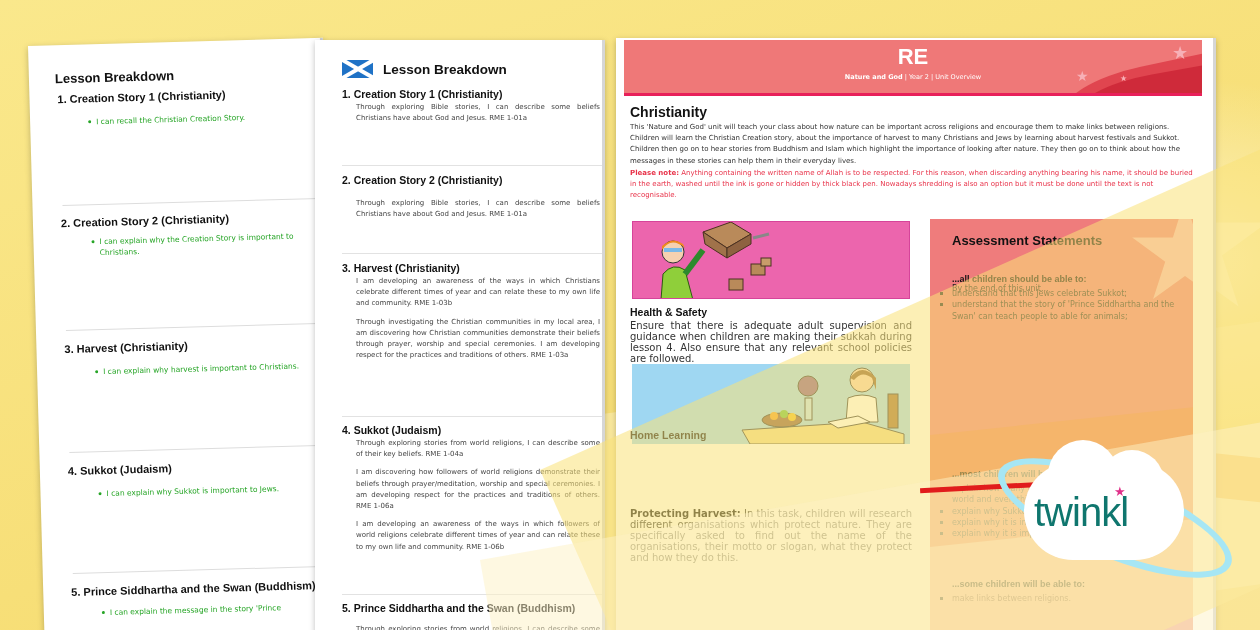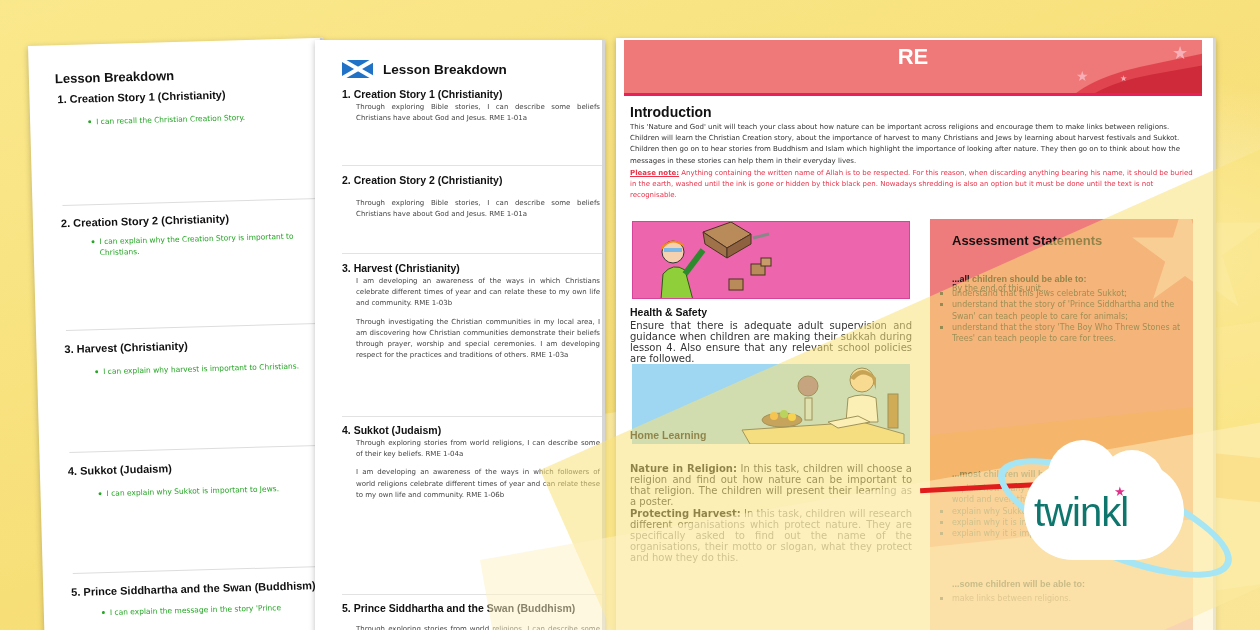--- a/index.html
+++ b/index.html
@@ -121,21 +121,21 @@
   .p3-intro-title {
     position: absolute; left: 14px; top: 66px;
     font-family: "Liberation Sans", sans-serif; font-weight: bold; font-size: 14px; color: #111;
   }
   .p3-intro-text {
     position: absolute; left: 14px; top: 84px; width: 565px; font-size: 7px; line-height: 11.2px; color: #333;
   }
   .p3-note {
     position: absolute; left: 14px; top: 130px; width: 565px; font-size: 7px; line-height: 11.2px; color: #e8334a;
   }
-  .p3-note b { font-weight: bold; text-decoration: underline; }
+  .p3-note b { font-weight: bold; }
   .img-hs {
     position: absolute; left: 16px; top: 183px; width: 278px; height: 78px;
     background: #ec65ad; border: 1px solid #d6449a; overflow: hidden;
   }
   .img-hl {
     position: absolute; left: 16px; top: 326px; width: 278px; height: 80px;
     background: #9fd7f2; overflow: hidden;
   }
   .p3-h3 {
     position: absolute; left: 14px; font-family: "Liberation Sans", sans-serif; font-weight: bold; font-size: 10.5px; color: #111;
@@ -290,42 +290,44 @@
   <div class="p2-section" style="top:222px">
     <div class="sec-heading">3. Harvest (Christianity)</div>
     <div class="para">I am developing an awareness of the ways in which Christians celebrate different times of year and can relate these to my own life and community. RME 1-03b</div>
     <div class="para">Through investigating the Christian communities in my local area, I am discovering how Christian communities demonstrate their beliefs through prayer, worship and special ceremonies. I am developing respect for the practices and traditions of others. RME 1-03a</div>
   </div>
   <div class="p2-divider" style="top:376px"></div>
 
   <div class="p2-section" style="top:384px">
     <div class="sec-heading">4. Sukkot (Judaism)</div>
     <div class="para">Through exploring stories from world religions, I can describe some of their key beliefs. RME 1-04a</div>
+    <div class="para">I am discovering how followers of world religions demonstrate their beliefs through prayer/meditation, worship and special ceremonies. I am developing respect for the practices and traditions of others. RME 1-06a</div>
     <div class="para">I am developing an awareness of the ways in which followers of world religions celebrate different times of year and can relate these to my own life and community. RME 1-06b</div>
   </div>
   <div class="p2-divider" style="top:554px"></div>
 
   <div class="p2-section" style="top:562px">
     <div class="sec-heading">5. Prince Siddhartha and the Swan (Buddhism)</div>
     <div class="para" style="margin-top:10px">Through exploring stories from world religions, I can describe some of their key beliefs. RME 1-04a</div>
   </div>
   <div class="edge"></div>
 </div>
 
 <div class="page page3">
   <div class="banner">
     <div class="swoosh"></div>
     <div class="swoosh2"></div>
     <span class="bstar" style="left:548px;top:2px;font-size:18px">★</span>
     <span class="bstar" style="left:452px;top:28px">★</span>
     <span class="bstar" style="left:496px;top:34px;font-size:8px">★</span>
     <div class="banner-title">RE</div>
-  </div>
-
-  <div class="p3-intro-title">Introduction</div>
+    <div class="banner-sub"><b>Nature and God</b><span> | Year 2 | Unit Overview</span></div>
+  </div>
+
+  <div class="p3-intro-title">Christianity</div>
   <div class="p3-intro-text">This 'Nature and God' unit will teach your class about how nature can be important across religions and encourage them to make links between religions. Children will learn the Christian Creation story, about the importance of harvest to many Christians and Jews by learning about harvest festivals and Sukkot. Children then go on to hear stories from Buddhism and Islam which highlight the importance of looking after nature. They then go on to think about how the messages in these stories can help them in their everyday lives.</div>
   <div class="p3-note"><b>Please note:</b><span> Anything containing the written name of Allah is to be respected. For this reason, when discarding anything bearing his name, it should be buried in the earth, washed until the ink is gone or hidden by thick black pen. Nowadays shredding is also an option but it must be done until the text is not recognisable.</span></div>
 
   <div class="img-hs">
     <svg width="278" height="78" viewBox="0 0 278 78">
       <path d="M28 78 L30 52 Q40 40 52 48 L60 78 Z" fill="#8fcf3a" stroke="#2d5a10" stroke-width="1"></path>
       <circle cx="40" cy="30" r="11" fill="#f6d1b0" stroke="#333" stroke-width="1"></circle>
       <path d="M29 28 Q38 14 52 26 L50 22 Q40 14 29 24 Z" fill="#f08a1e"></path>
       <rect x="31" y="26" width="18" height="4" fill="#7ab9e8"></rect>
       <path d="M52 52 L70 28" stroke="#2d8a2d" stroke-width="6"></path>
@@ -351,35 +353,33 @@
       <rect x="173" y="34" width="7" height="22" fill="#bfe3f2" stroke="#333" stroke-width="1"></rect>
       <circle cx="176" cy="22" r="10" fill="#8a5a8a" stroke="#333" stroke-width="1"></circle>
       <circle cx="230" cy="16" r="12" fill="#f6d1b0" stroke="#333" stroke-width="1"></circle>
       <path d="M218 14 Q230 -2 244 14 L244 26 L240 14 Q230 6 222 16 Z" fill="#8a5a2a"></path>
       <path d="M216 34 Q230 28 244 34 L246 58 L214 58 Z" fill="#fff" stroke="#333" stroke-width="1"></path>
       <path d="M196 58 L226 52 L238 58 L206 64 Z" fill="#fff" stroke="#333" stroke-width="1"></path>
       <rect x="256" y="30" width="10" height="34" fill="#a06a30" stroke="#333" stroke-width="1"></rect>
     </svg>
   </div>
   <div class="p3-h3" style="top:391px">Home Learning</div>
-  <div class="p3-small" style="top:425px"><b>Nature in Religion:</b><span> In this task, children will choose a religion and find out how nature can be important to that religion. The children will present their learning as a poster.</span></div>
   <div class="p3-small" style="top:470px"><b>Protecting Harvest:</b><span> In this task, children will research different organisations which protect nature. They are specifically asked to find out the name of the organisations, their motto or slogan, what they protect and how they do this.</span></div>
 
   <div class="assess">
     <div class="lower"></div>
     <div class="lowest"></div>
     <div class="star-ghost"></div>
     <div class="assess-inner">
       <div class="assess-title">Assessment Statements</div>
       <div class="assess-intro">By the end of this unit...</div>
       <div class="assess-group-title" style="top:55px">...all children should be able to:</div>
       <ul class="assess-list" style="top:69px">
         <li>understand that this Jews celebrate Sukkot;</li>
-        <li>understand that the story of 'Prince Siddhartha and the Swan' can teach people to care for animals;</li>
-        <li>understand that the story 'The Boy Who Threw Stones at Trees' can teach people to care for trees.</li>
+        <li>understand that the story of 'Prince Siddhartha and the Swan' can teach people to able for animals;</li>
       </ul>
       <div class="assess-group-title" style="top:250px">...most children will be able to:</div>
       <ul class="assess-list" style="top:264px">
         <li>explain how many Christians believe God created the world and everything in it;</li>
         <li>explain why Sukkot is important to many Jews;</li>
         <li>explain why it is important to care for animals;</li>
         <li>explain why it is important to care for trees.</li>
       </ul>
       <div class="assess-group-title" style="top:360px">...some children will be able to:</div>
       <ul class="assess-list faded" style="top:374px">

